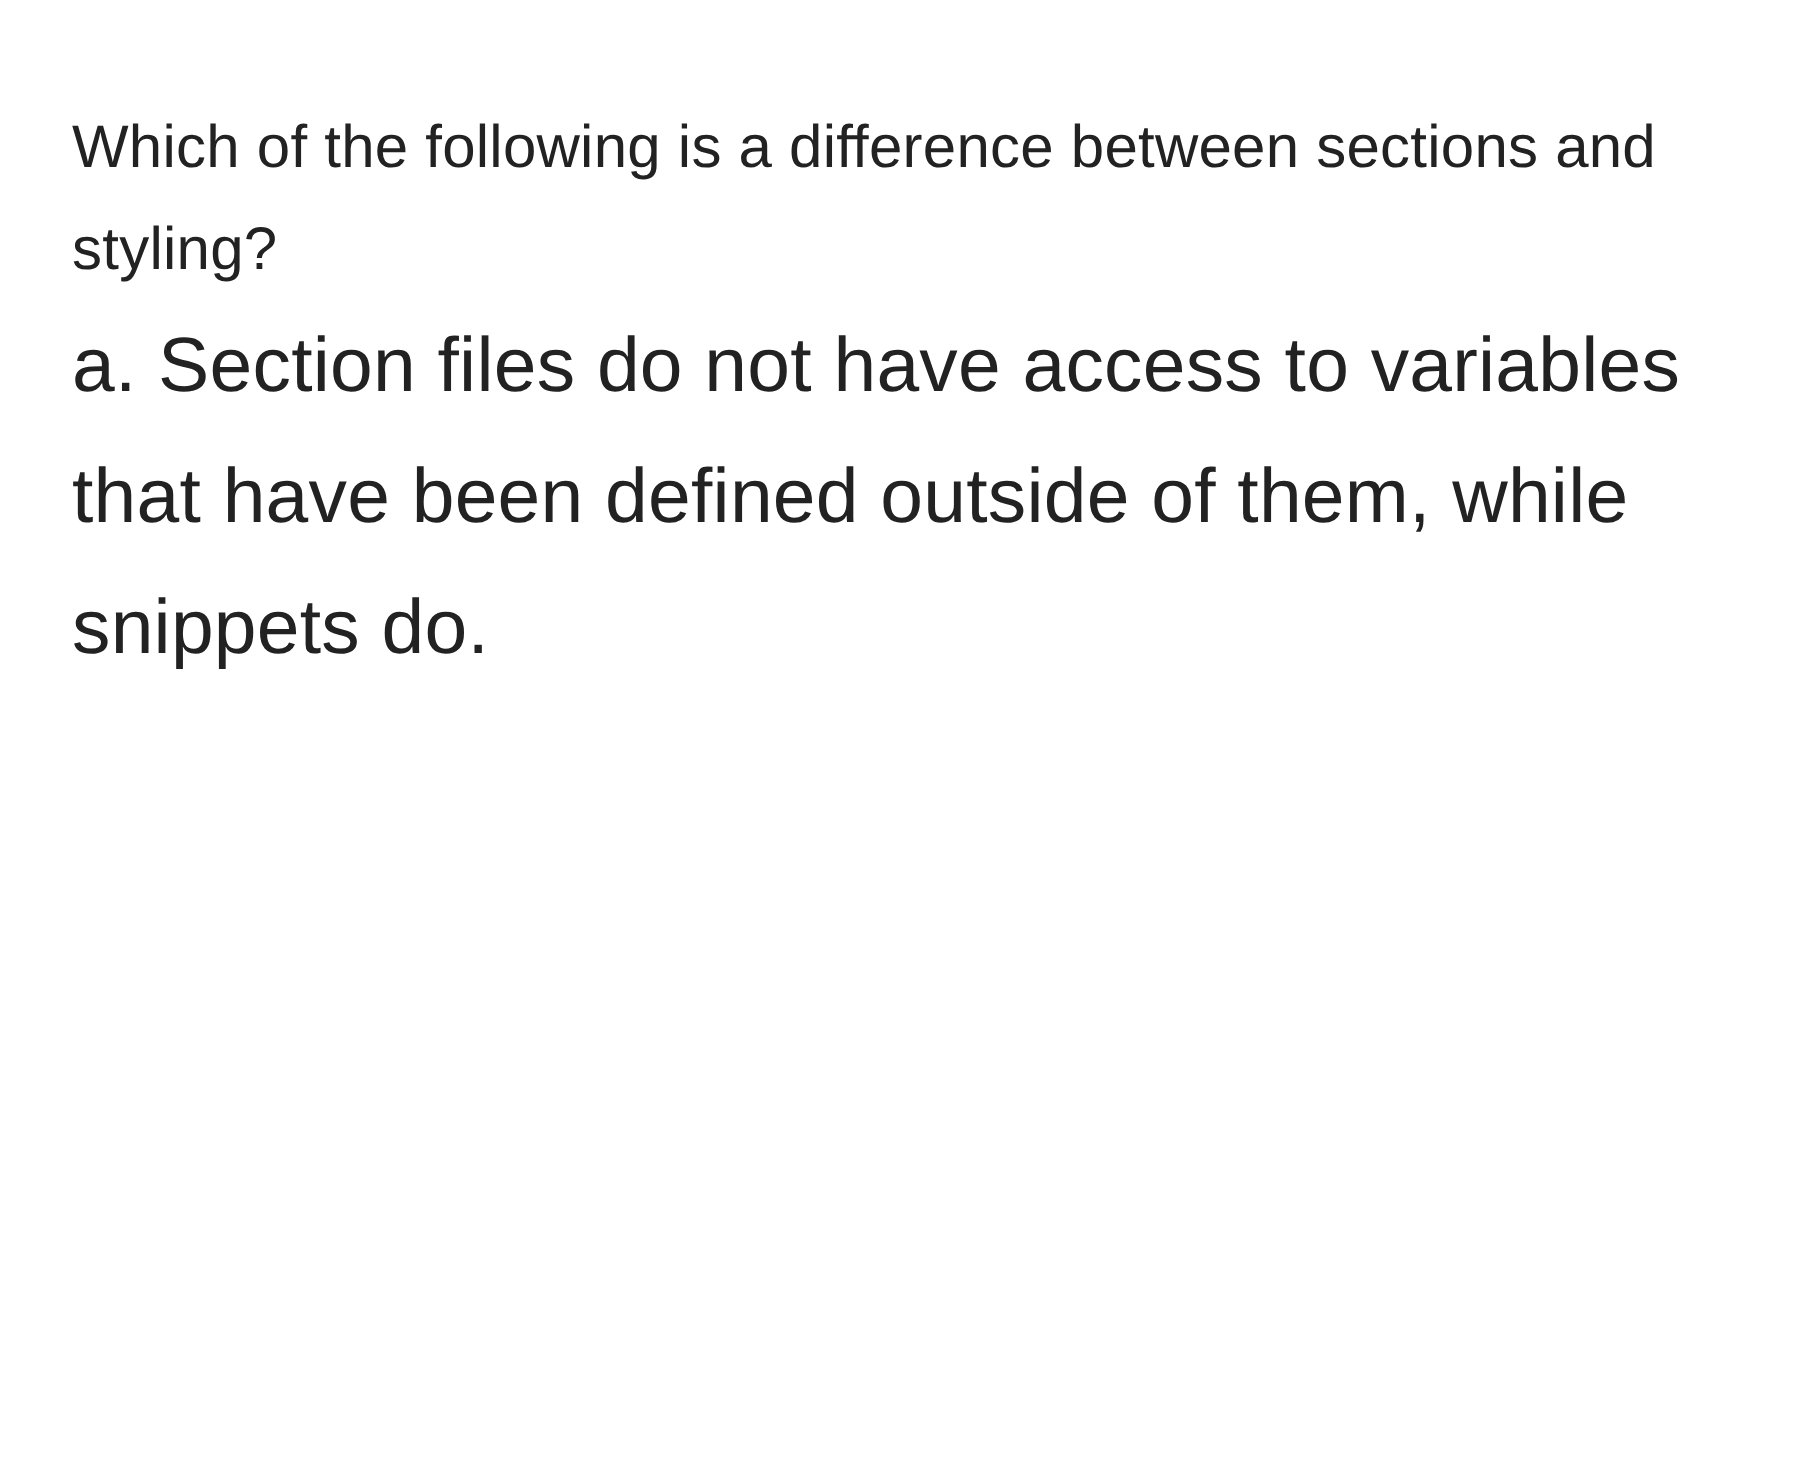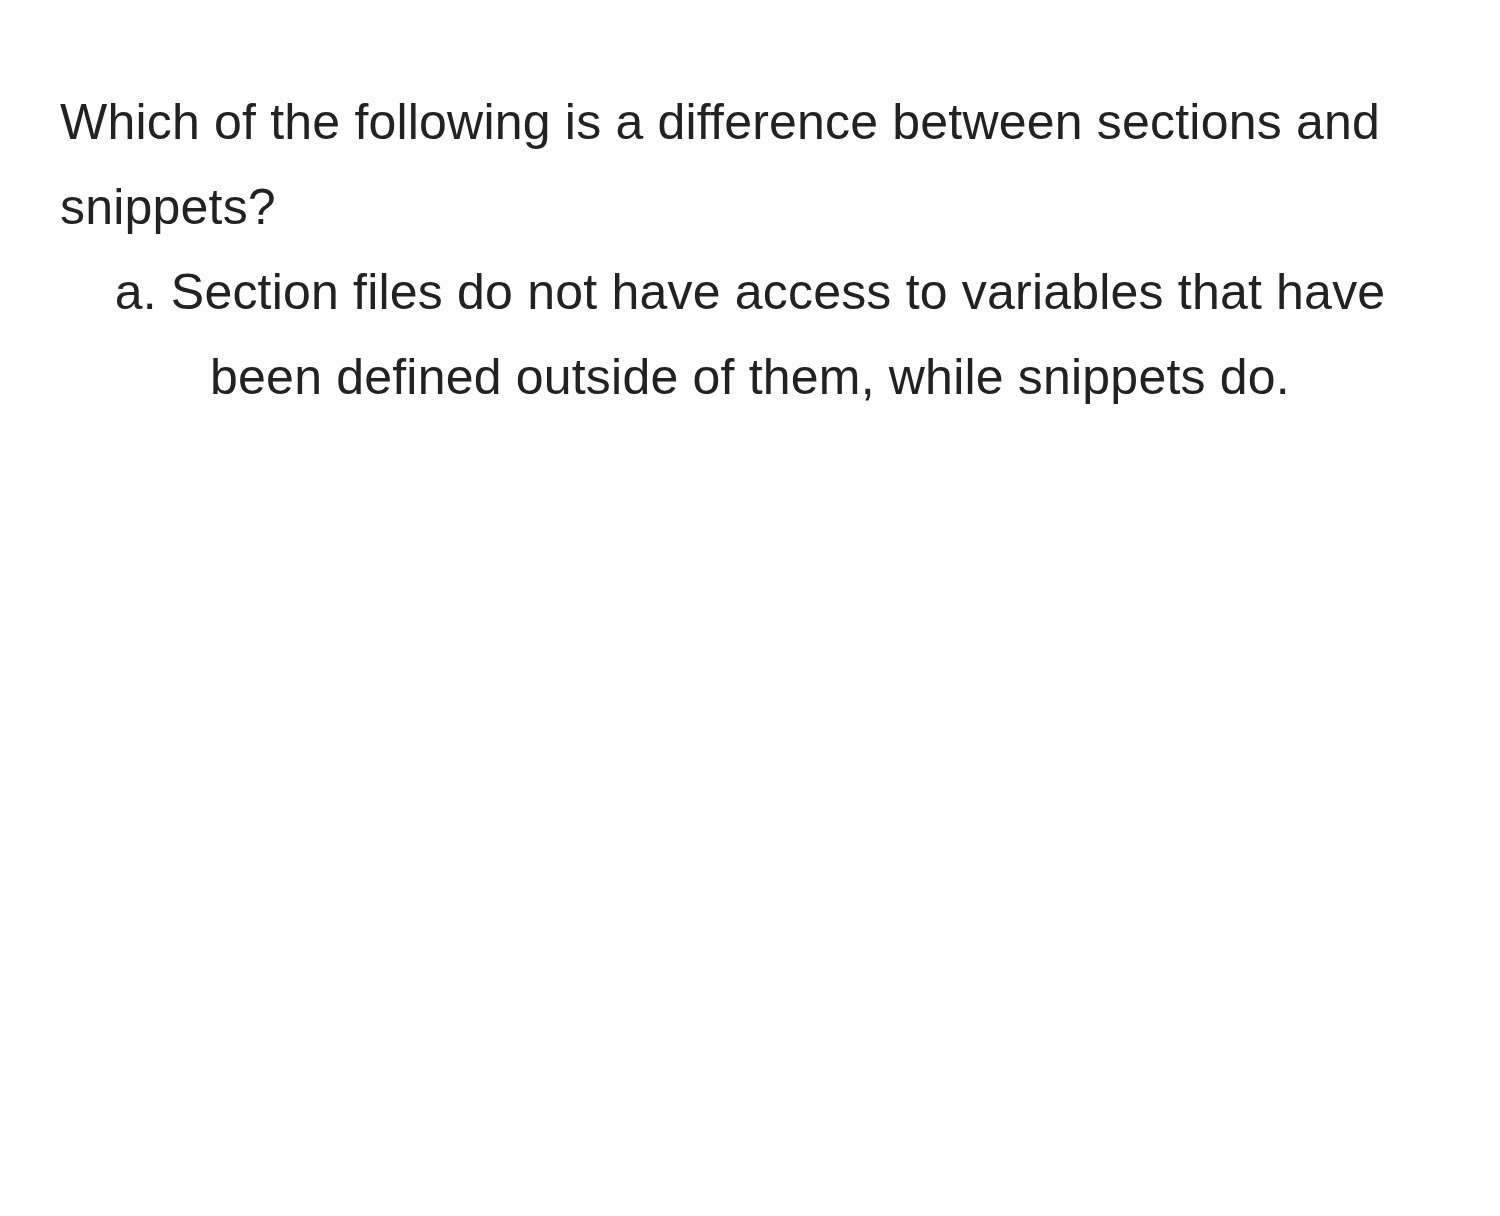--- a/index.html
+++ b/index.html
@@ -19,29 +19,28 @@
       width: 100%;
       height: 100%;
     }
     .text-block {
       font-size: 50px;
       line-height: 1.7;
       font-weight: 400;
       letter-spacing: 0.2px;
     }
     .option {
-      font-size: 50px;
+      font-size: 64px;
       line-height: 1.7;
       font-weight: 400;
       letter-spacing: 0.2px;
-      text-align: center;
     }
   </style>
 </head>
 <body>
 
 <div class="container">
-  <div class="text-block">Which of the following is a difference between sections and snippets?</div>
+  <div class="text-block">Which of the following is a difference between sections and styling?</div>
   <div class="option">
     <span>a. </span>
     <span>Section files do not have access to variables that have been defined outside of them, while snippets do.</span>
   </div>
 </div>
 
 </body></html>

